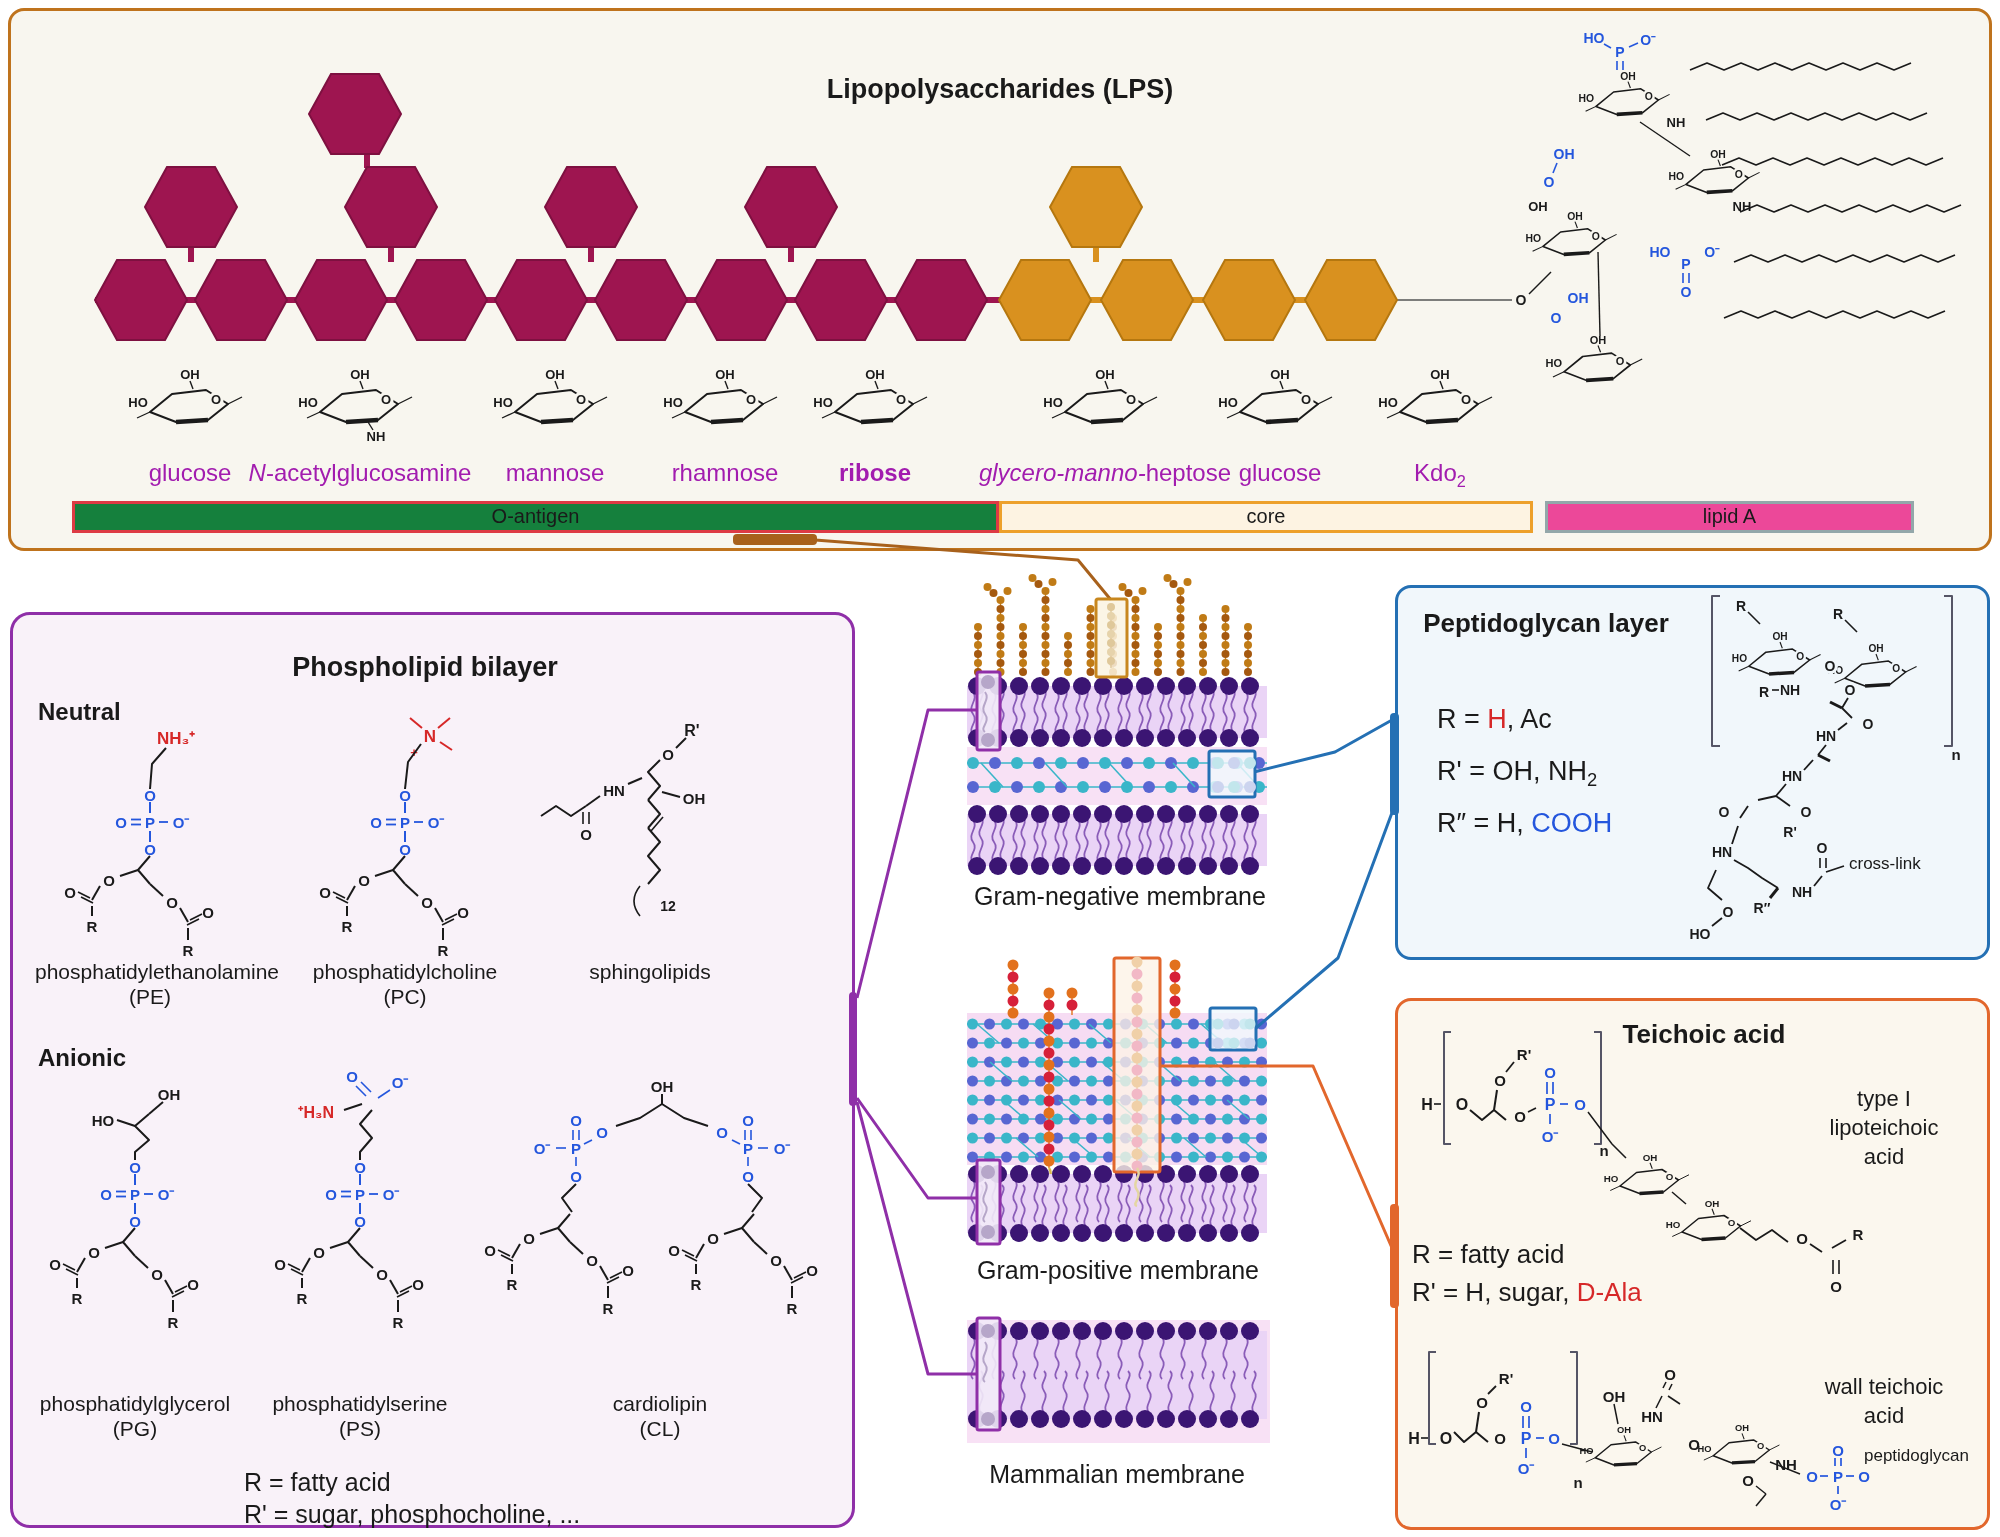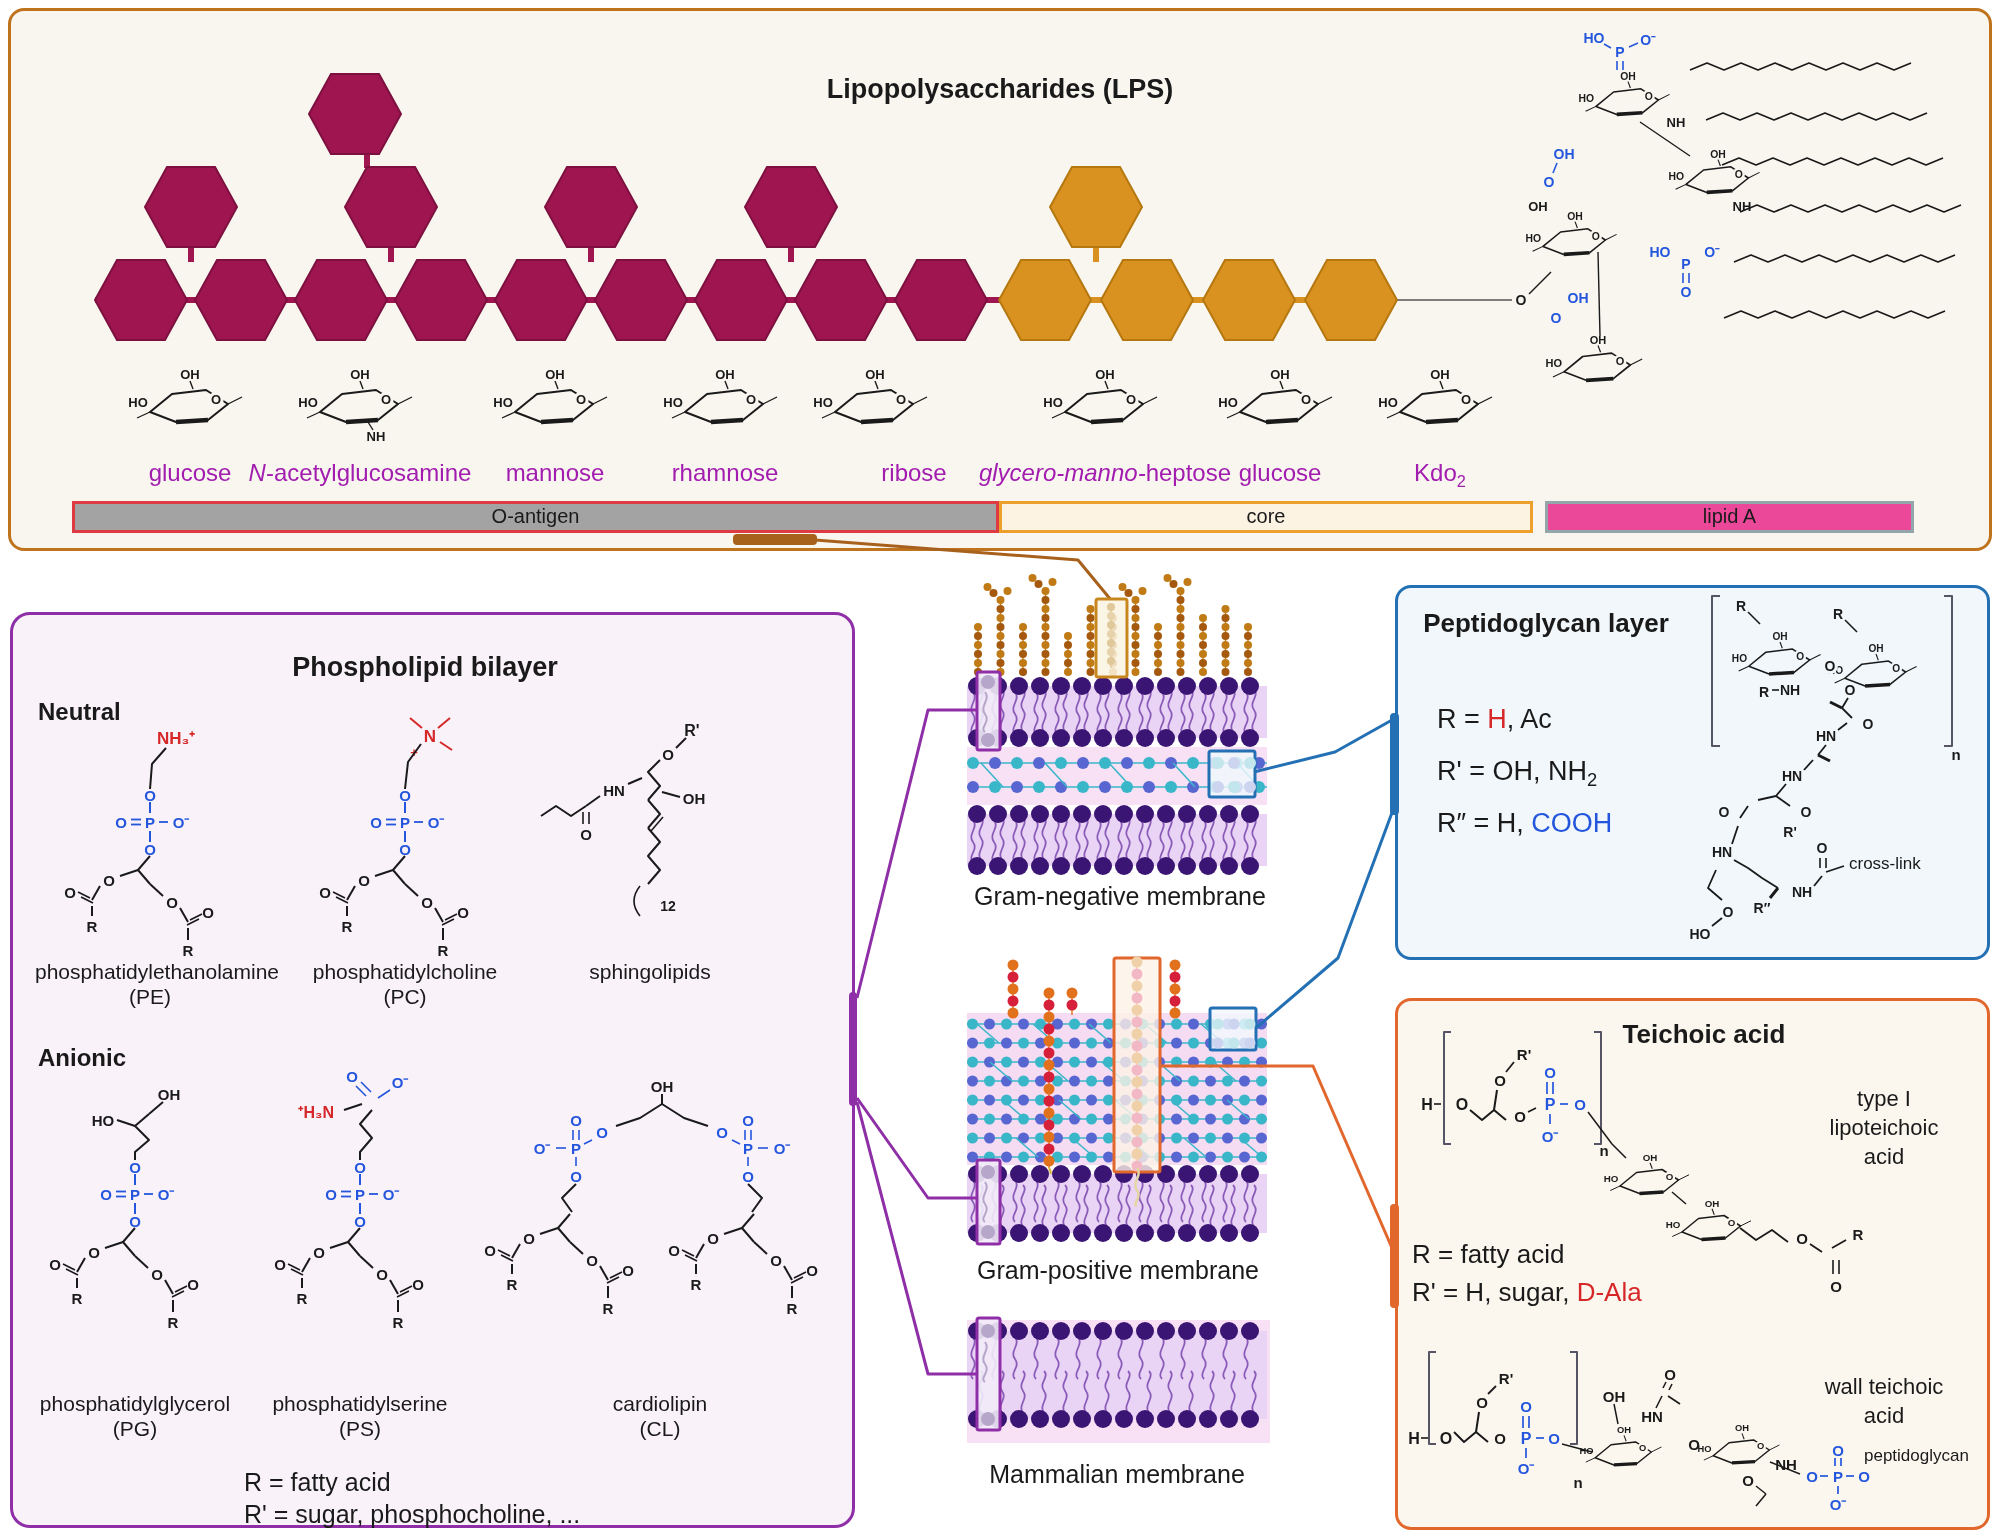--- a/index.html
+++ b/index.html
@@ -24,27 +24,27 @@
   <div class="panel" id="pl-panel" style="left:10px;top:612px;width:845px;height:916px;border:3px solid #8f2fa8;background:#f9f2f9;border-radius:20px"></div>
   <div class="panel" id="pg-panel" style="left:1395px;top:585px;width:595px;height:375px;border:3px solid #2470b4;background:#f1f7fb"></div>
   <div class="panel" id="ta-panel" style="left:1395px;top:998px;width:595px;height:532px;border:3px solid #e2672c;background:#fbf7ee"></div>
 
   <div class="lbl ctr b" style="left:600px;top:74px;width:800px;font-size:27px">Lipopolysaccharides (LPS)</div>
   <div id="lps-sugars">
       <div class="sug" style="left: 60px;"><span>glucose</span></div>
       <div class="sug" style="left: 230px; text-align: center;"><span style="font-style: italic;">N</span><span>-acetylglucosamine</span></div>
       <div class="sug" style="left: 425px;"><span>mannose</span></div>
       <div class="sug" style="left: 595px;"><span>rhamnose</span></div>
-      <div class="sug" style="left: 784px;"><span>ribose</span></div>
+      <div class="sug" style="left: 745px; font-weight: bold;"><span>ribose</span></div>
       <div class="sug" style="left: 975px;"><span style="font-style: italic;">glycero-manno-</span><span>heptose</span></div>
       <div class="sug" style="left: 1150px;"><span>glucose</span></div>
       <div class="sug" style="left: 1310px;"><span>Kdo</span><sub>2</sub></div>
     </div>
   <div id="lps-regions">
-      <div class="bar" style="left: 72px; width: 927px; border-color: rgb(221, 58, 68); background: #a3a3a3;">O-antigen</div>
+      <div class="bar" style="left: 72px; width: 927px; border-color: rgb(221, 58, 68); background: #15803d;">O-antigen</div>
       <div class="bar" style="left: 999px; width: 534px; border-color: rgb(237, 160, 43); background: rgb(253, 243, 226);">core</div>
       <div class="bar" style="left: 1545px; width: 369px; border-color: rgb(147, 167, 170); background: #ec4899;">lipid A</div>
     </div>
 
   <div class="lbl ctr b" style="left:125px;top:652px;width:600px;font-size:27px">Phospholipid bilayer</div>
   <div class="lbl b" style="left:38px;top:698px;font-size:24px">Neutral</div>
   <div class="lbl b" style="left:38px;top:1044px;font-size:24px">Anionic</div>
 
   <div class="lbl ctr" style="left:35px;top:960px;width:230px;font-size:21px">
     <div>phosphatidylethanolamine</div>

